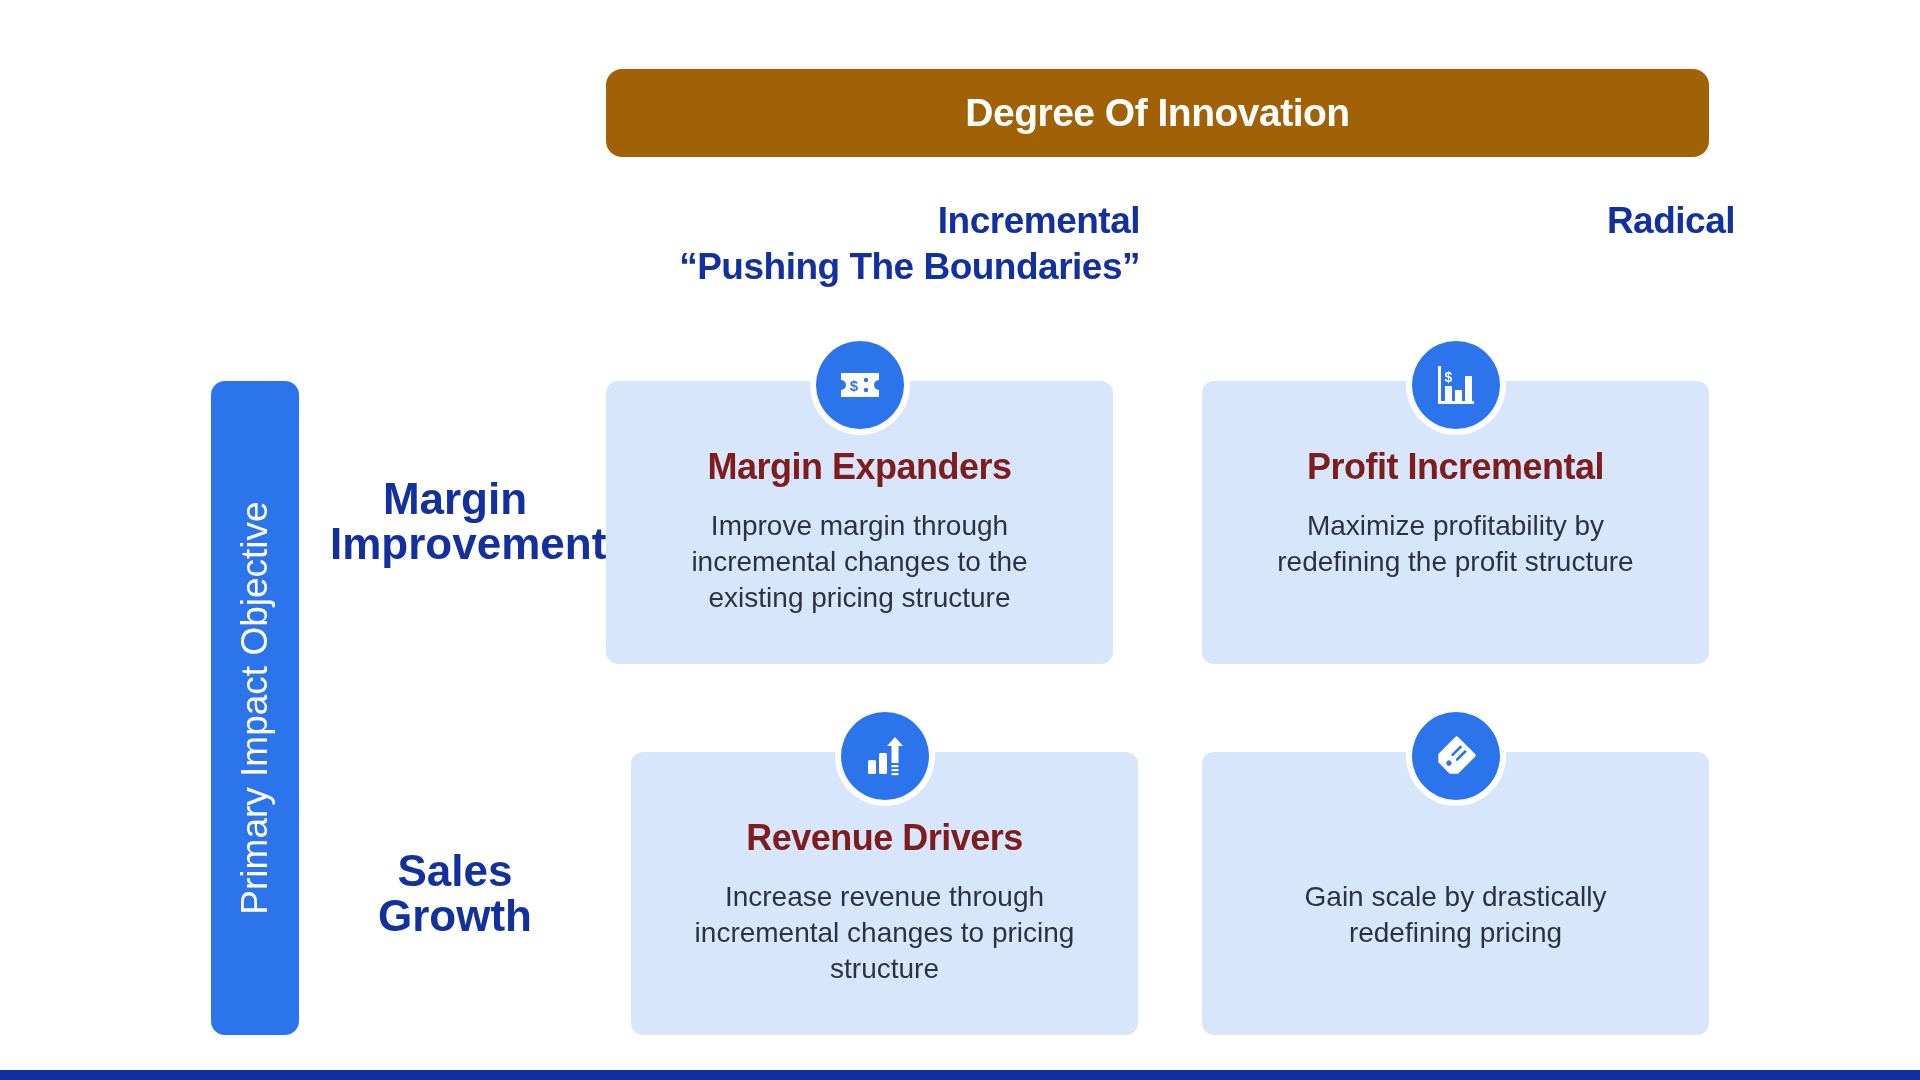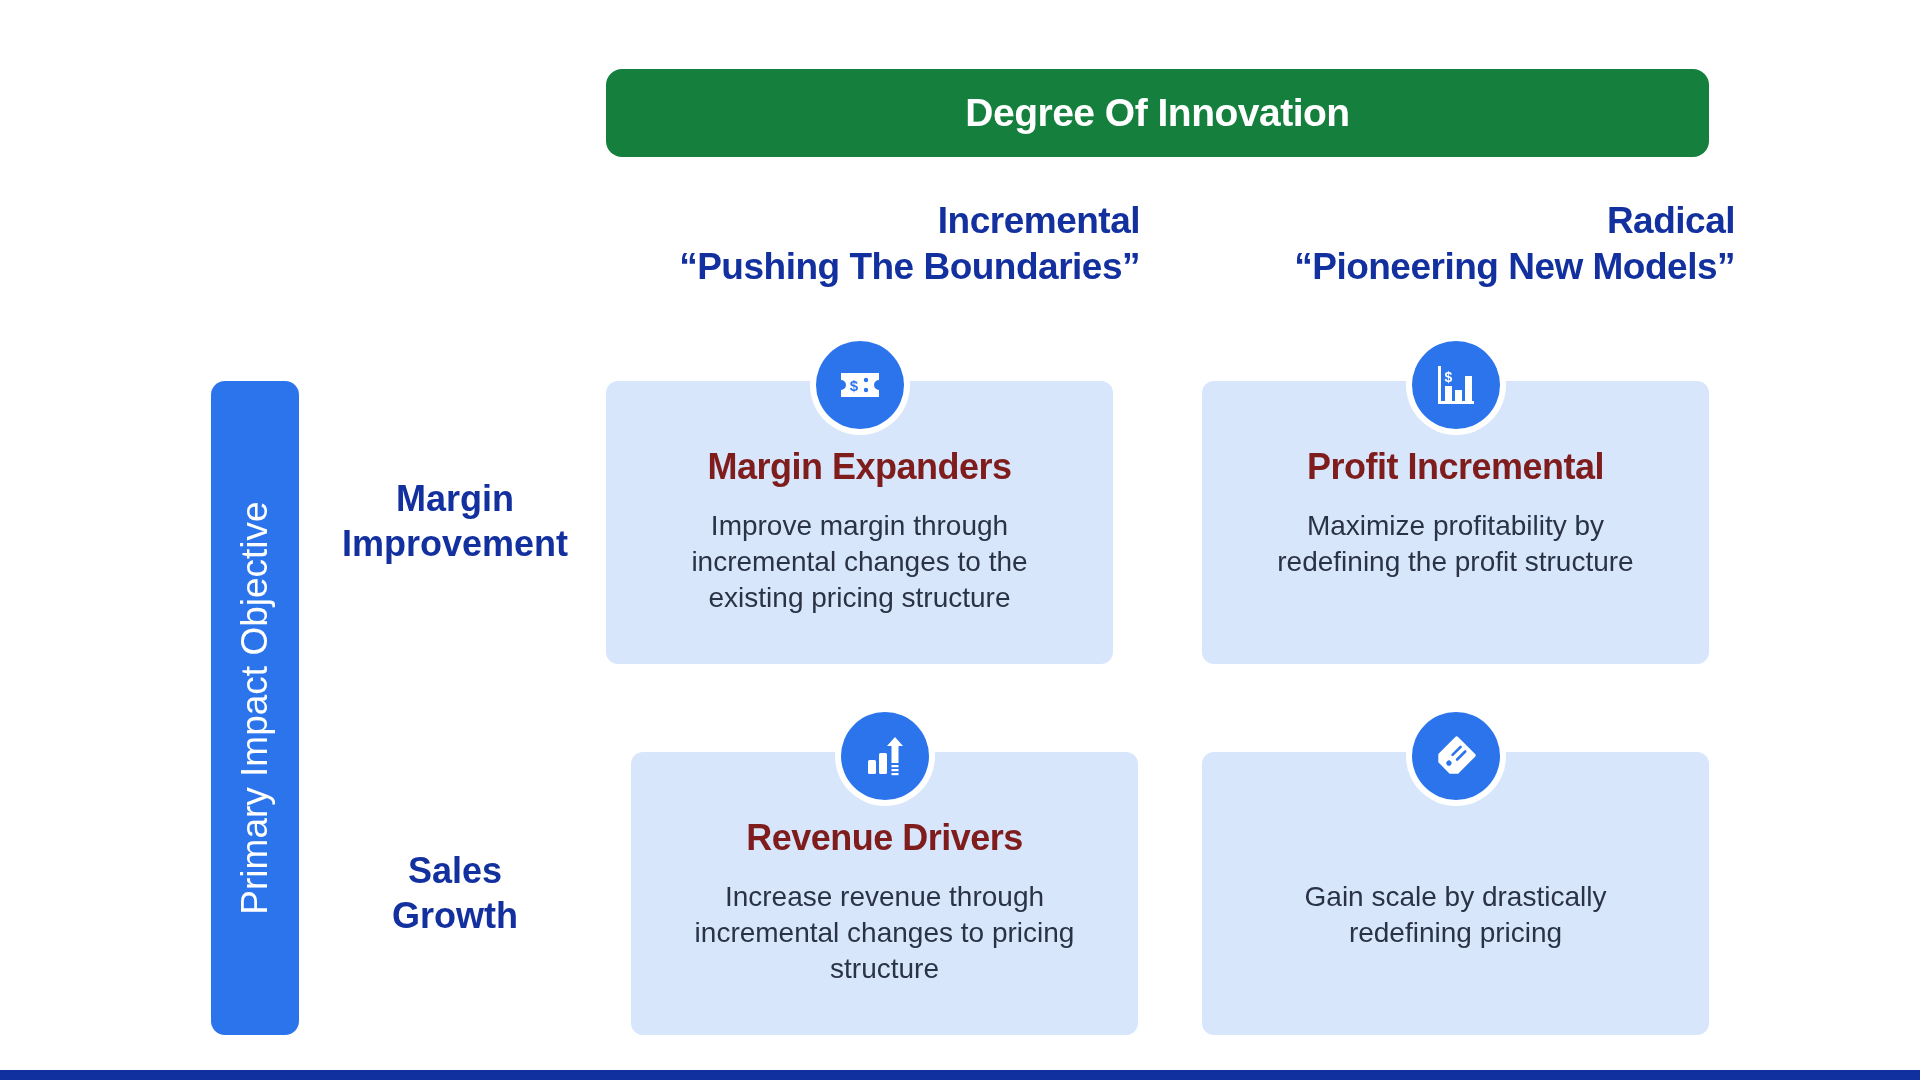--- a/index.html
+++ b/index.html
@@ -1,21 +1,21 @@
 <!DOCTYPE html>
 <html><head>
 <meta charset="utf-8">
 <style>
   * { box-sizing: border-box; margin: 0; padding: 0; }
   html, body { width: 1920px; height: 1080px; background: #ffffff; overflow: hidden; }
   body { position: relative; font-family: "Liberation Sans", "DejaVu Sans", sans-serif; }
 
   .header-bar {
     position: absolute; left: 606px; top: 69px; width: 1103px; height: 88px;
-    background: #15803d; border-radius: 16px;
+    background: #a16207; border-radius: 16px;
     display: flex; align-items: center; justify-content: center;
     color: #ffffff; font-size: 39px; font-weight: 700; letter-spacing: -0.5px;
   }
 
   .col-head {
     position: absolute; top: 198px; width: 560px; text-align: right;
     color: #13309f; font-size: 37px; font-weight: 700; line-height: 46px; letter-spacing: -0.5px;
   }
   .col-head.c1 { left: 580px; }
   .col-head.c2 { left: 1175px; }
@@ -26,21 +26,21 @@
   }
   .axis-bar span {
     position: absolute; left: 50%; top: 50%;
     transform: translate(-50%, -50%) rotate(-90deg);
     white-space: nowrap; color: #ffffff; font-size: 37px; font-weight: 400;
     letter-spacing: 0px;
   }
 
   .row-head {
     position: absolute; left: 330px; width: 250px; text-align: center;
-    color: #13309f; font-size: 36px; font-weight: 700; line-height: 45px;
+    color: #13309f; font-size: 44px; font-weight: 700; line-height: 45px;
   }
   .row-head.r1 { top: 476px; }
   .row-head.r2 { top: 848px; }
 
   .card {
     position: absolute; width: 507px; height: 283px;
     background: #d8e6fc; border-radius: 12px;
     text-align: center;
   }
   .card.a { left: 606px; top: 381px; }
@@ -79,21 +79,20 @@
 <div class="header-bar">
   <span>Degree Of Innovation</span>
 </div>
 
 <div class="col-head c1">
   <div>Incremental</div>
   <div>“Pushing The Boundaries”</div>
 </div>
 <div class="col-head c2">
   <div>Radical</div>
-  <div>“Pioneering New Models”</div>
 </div>
 
 <div class="axis-bar">
   <span>Primary Impact Objective</span>
 </div>
 
 <div class="row-head r1">
   <div>Margin</div>
   <div>Improvement</div>
 </div>

